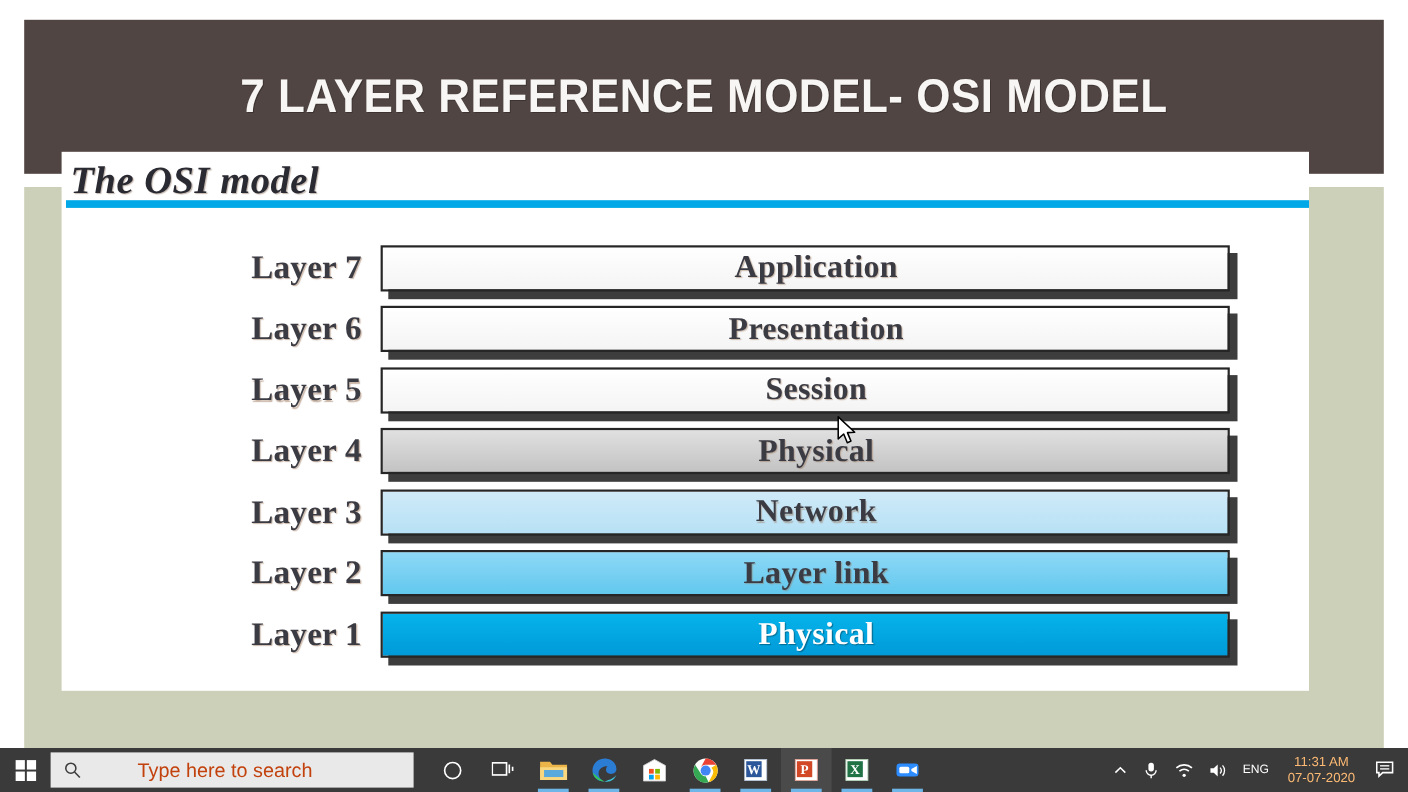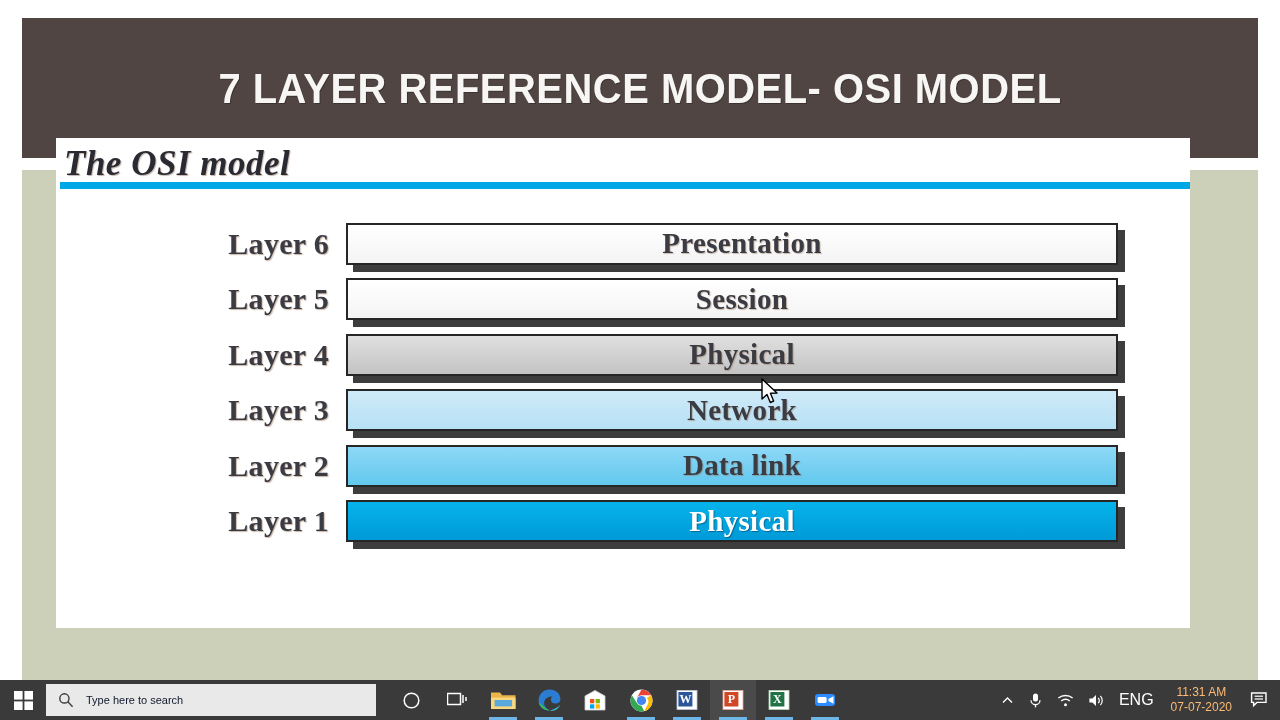--- a/index.html
+++ b/index.html
@@ -216,23 +216,24 @@
 
   #search-icon-wrap {
     width: 40px;
     display: flex;
     align-items: center;
     justify-content: center;
     flex: none;
   }
 
   #search-text {
-    font-size: 11px;
-    color: #0f172a;
+    font-size: 18px;
+    color: #c2410c;
     font-family: "Liberation Sans", sans-serif;
+    margin-left: 39px;
   }
 
   #task-icons {
     display: flex;
     align-items: center;
     height: 40px;
     margin-left: 12px;
   }
 
   .task-icon {
@@ -264,21 +265,21 @@
     padding-right: 4px;
   }
 
   .tray-item {
     display: flex;
     align-items: center;
     justify-content: center;
     height: 40px;
     padding: 0 7px;
     color: #ffffff;
-    font-size: 16px;
+    font-size: 11px;
   }
 
   #tray-clock {
     display: flex;
     flex-direction: column;
     align-items: center;
     justify-content: center;
     height: 40px;
     padding: 0 10px;
     color: #fdba74;
@@ -307,20 +308,29 @@
       <div id="slide-title">7 LAYER REFERENCE MODEL- OSI MODEL</div>
     </div>
 
     <div id="picture-panel" style="background: rgb(255, 255, 255);">
 
       <div id="osi-heading">The OSI model</div>
       <div id="osi-rule" style="background: rgb(0, 168, 232);"></div>
 
       <div id="layers">
 
+        <div class="layer-row">
+          <div class="layer-label">Layer 7</div>
+          <div class="layer-box-wrap">
+            <div class="layer-box-shadow"></div>
+            <div class="layer-box" style="background: linear-gradient(rgb(255, 255, 255) 0%, rgb(244, 244, 244) 100%); color: rgb(59, 59, 68);">
+              <span class="box-text">Application</span>
+            </div>
+          </div>
+        </div>
 
         <div class="layer-row">
           <div class="layer-label">Layer 6</div>
           <div class="layer-box-wrap">
             <div class="layer-box-shadow"></div>
             <div class="layer-box" style="background: linear-gradient(rgb(255, 255, 255) 0%, rgb(244, 244, 244) 100%); color: rgb(59, 59, 68);">
               <span class="box-text">Presentation</span>
             </div>
           </div>
         </div>
@@ -353,21 +363,21 @@
               <span class="box-text">Network</span>
             </div>
           </div>
         </div>
 
         <div class="layer-row">
           <div class="layer-label">Layer 2</div>
           <div class="layer-box-wrap">
             <div class="layer-box-shadow"></div>
             <div class="layer-box" style="background: linear-gradient(rgb(142, 216, 246) 0%, rgb(98, 200, 238) 100%); color: rgb(59, 59, 68);">
-              <span class="box-text">Data link</span>
+              <span class="box-text">Layer link</span>
             </div>
           </div>
         </div>
 
         <div class="layer-row">
           <div class="layer-label">Layer 1</div>
           <div class="layer-box-wrap">
             <div class="layer-box-shadow"></div>
             <div class="layer-box" style="background: linear-gradient(rgb(6, 179, 234) 0%, rgb(0, 154, 217) 100%); color: rgb(255, 255, 255); text-shadow: rgba(0, 0, 0, 0.35) 1px 1px 1px;">
               <span class="box-text">Physical</span>

